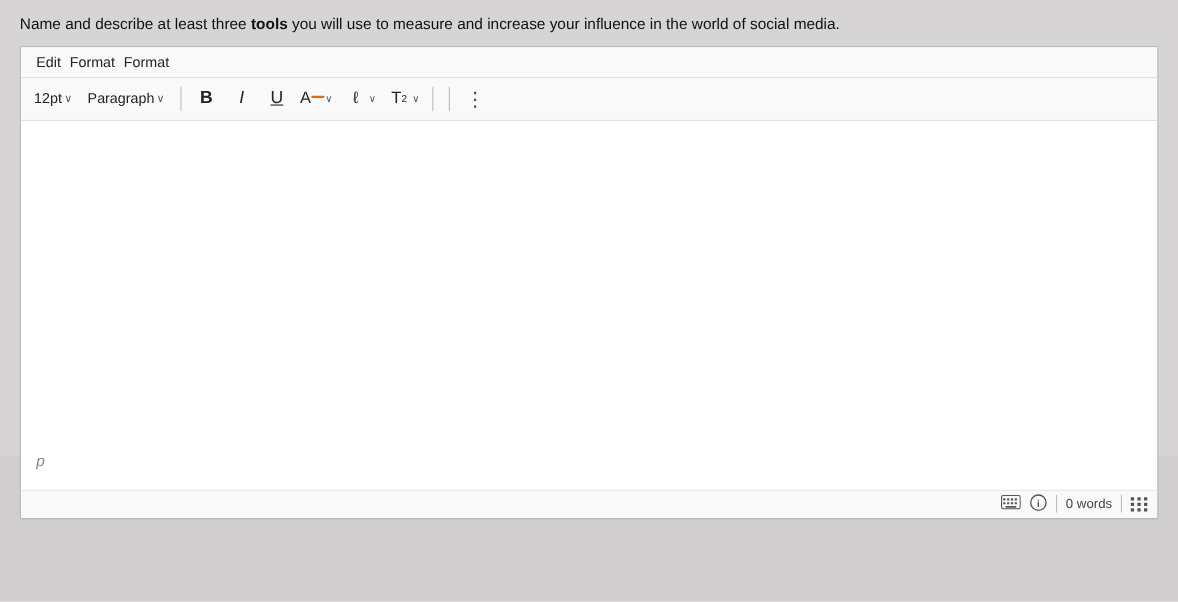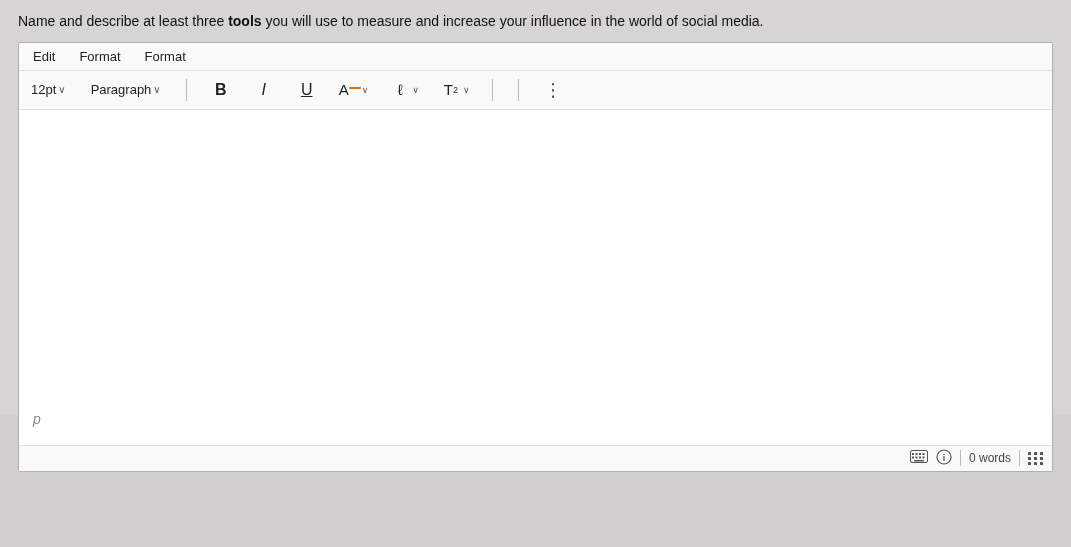--- a/index.html
+++ b/index.html
@@ -43,37 +43,36 @@
       border-radius: 2px;
       height: 430px;
       display: flex;
       flex-direction: column;
     }
 
     .menu-bar {
       display: flex;
       align-items: flex-end;
       padding: 4px 10px;
-      gap: 16px;
       border-bottom: 1px solid #e0e0e0;
       background: #f9f9f9;
     }
 
     .menu-item {
       font-size: 13px;
       color: #222;
       cursor: pointer;
       padding: 2px 4px;
     }
 
     .toolbar {
       display: flex;
       align-items: center;
       padding: 4px 8px;
-      gap: 17px;
+      gap: 6px;
       border-bottom: 1px solid #e0e0e0;
       background: #f9f9f9;
       flex-wrap: nowrap;
     }
 
     .toolbar-select {
       display: flex;
       align-items: center;
       gap: 2px;
       font-size: 13px;

